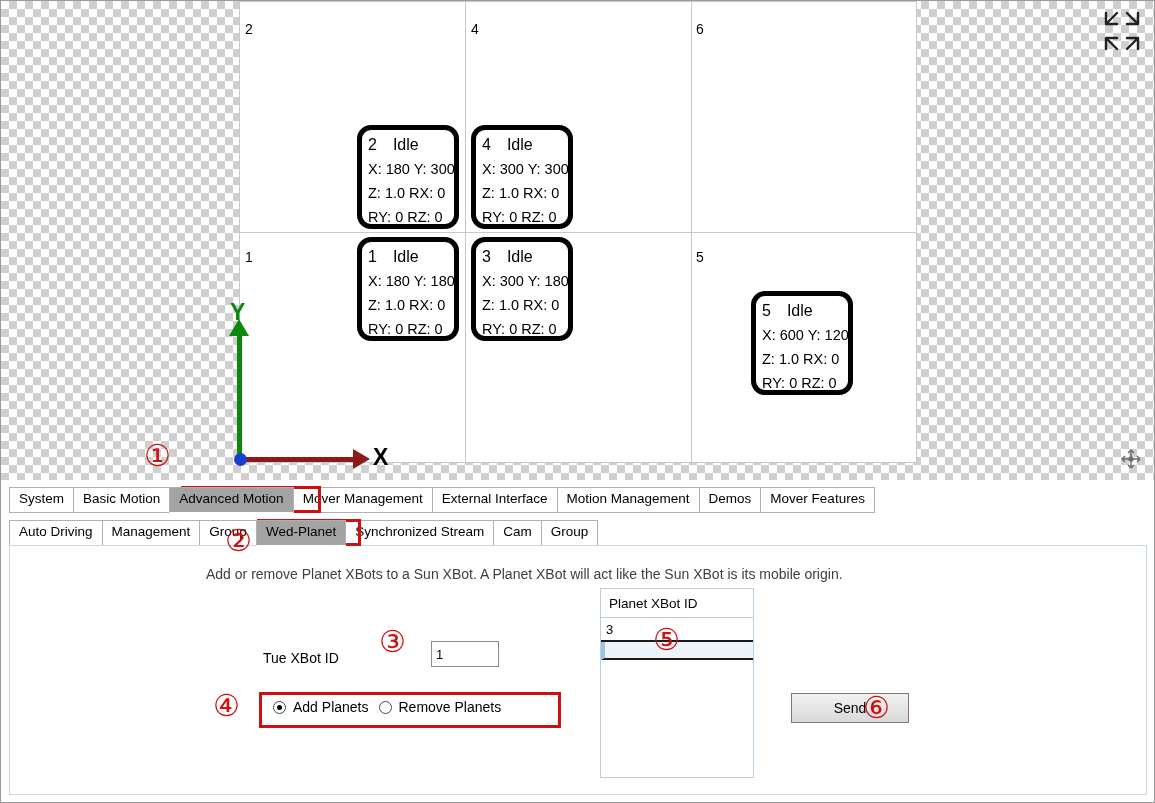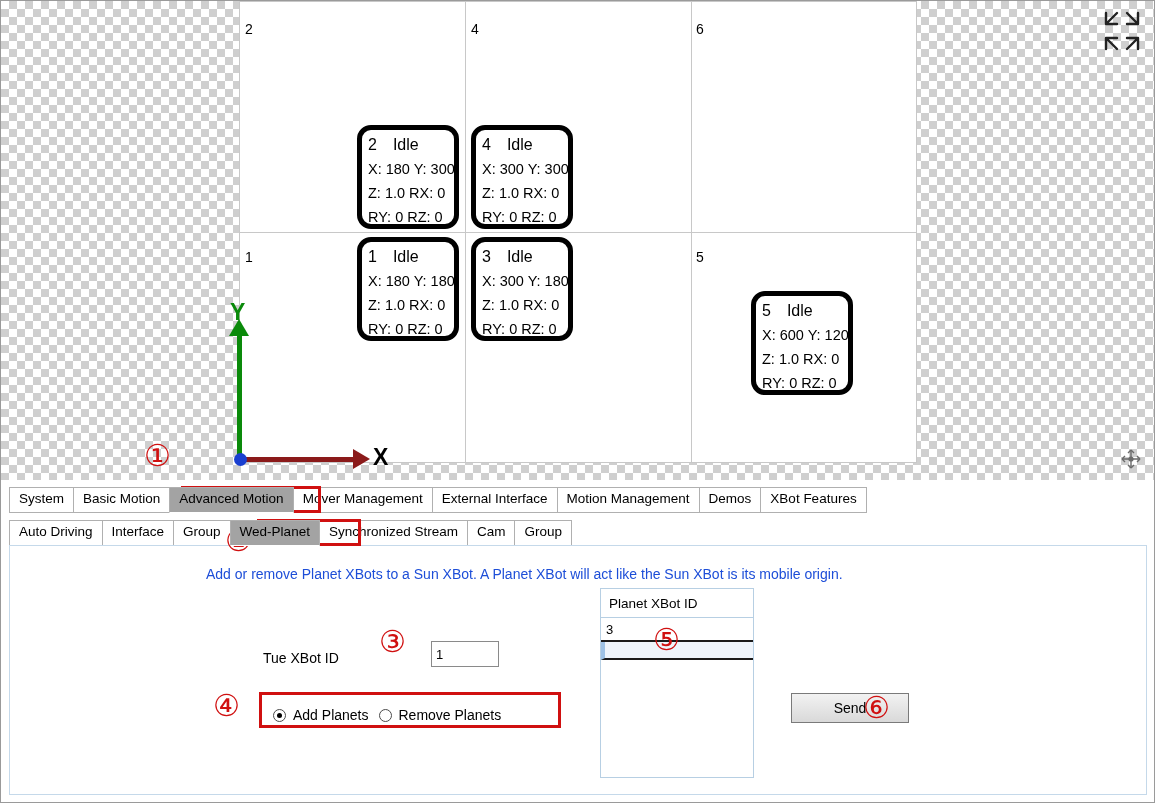--- a/index.html
+++ b/index.html
@@ -199,21 +199,21 @@
     height: 250px;
     border: 1px solid #c5d9ea;
     box-sizing: border-box;
     background: #ffffff;
   }
   .panel-desc {
     position: absolute;
     left: 196px;
     top: 20px;
     font-size: 14px;
-    color: #1d4ed8;
+    color: #404040;
   }
   .sun-label {
     position: absolute;
     left: 253px;
     top: 104px;
     font-size: 14px;
   }
   .sun-input {
     position: absolute;
     left: 421px;
@@ -230,21 +230,20 @@
   }
   .radio-group {
     position: absolute;
     left: 255px;
     top: 148px;
     display: flex;
     align-items: center;
     gap: 10px;
     padding: 5px 8px;
     font-size: 14px;
-    margin-top: 8px;
   }
   .radio {
     display: inline-flex;
     align-items: center;
     gap: 7px;
   }
   .radio .dot {
     width: 13px; height: 13px;
     border-radius: 50%;
     border: 1px solid #4a4a4a;
@@ -431,26 +430,26 @@
   </div>
 
   <div class="tabrow primary">
     <div class="tab">System</div>
     <div class="tab">Basic Motion</div>
     <div class="tab selected">Advanced Motion</div>
     <div class="tab">Mover Management</div>
     <div class="tab">External Interface</div>
     <div class="tab">Motion Management</div>
     <div class="tab">Demos</div>
-    <div class="tab">XBot Features</div>
+    <div class="tab">Mover Features</div>
   </div>
 
   <div class="tabrow secondary">
     <div class="tab">Auto Driving</div>
-    <div class="tab">Interface</div>
+    <div class="tab">Management</div>
     <div class="tab">Group</div>
     <div class="tab selected">Wed-Planet</div>
     <div class="tab">Synchronized Stream</div>
     <div class="tab">Cam</div>
     <div class="tab">Group</div>
   </div>
 
   <div class="panel">
 
     <div class="panel-desc">Add or remove Planet XBots to a Sun XBot. A Planet XBot will act like the Sun XBot is its mobile origin.</div>

